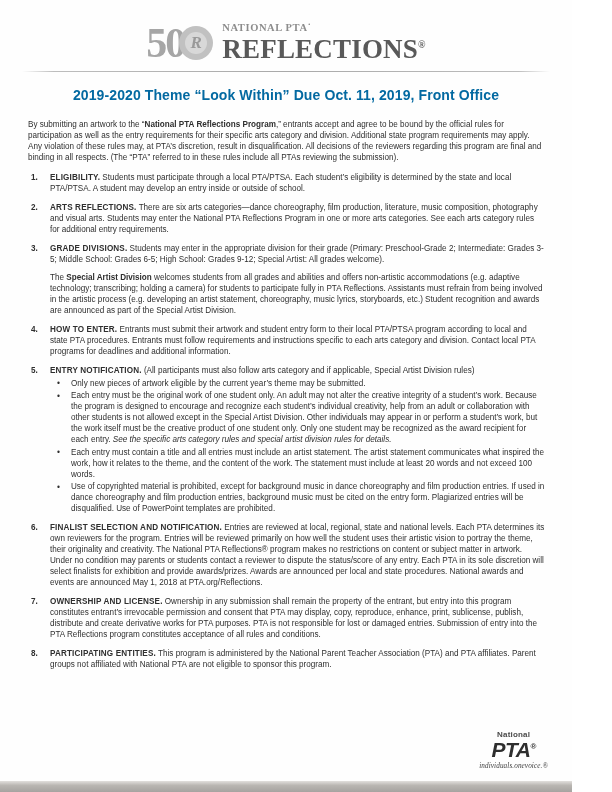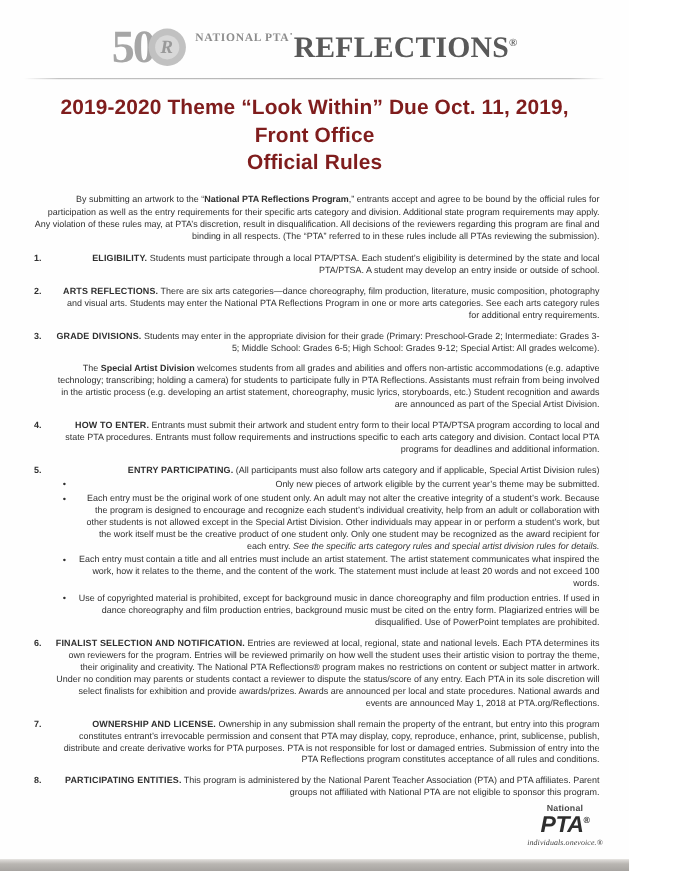--- a/index.html
+++ b/index.html
@@ -70,21 +70,21 @@
   .logo-50 .zero-medallion .mono {
     position: relative;
     font-family: "Liberation Serif", serif;
     font-style: italic;
     font-weight: 700;
     font-size: 17px;
     color: #8c8c8c;
   }
   .logo-words {
     display: flex;
-    flex-direction: row;
+    flex-direction: column;
     line-height: 1;
   }
   .logo-words .sup {
     font-family: "Liberation Serif", serif;
     font-size: 10.5px;
     font-weight: 700;
     letter-spacing: .6px;
     color: #7d7d7d;
     margin-bottom: 2px;
   }
@@ -100,34 +100,34 @@
     vertical-align: super;
   }
   .rule {
     height: 1px;
     margin: 7px 22px 0 22px;
     background: linear-gradient(to right, rgba(255,255,255,0) 0%, #bdbdbd 6%, #a9a9a9 50%, #bdbdbd 94%, rgba(255,255,255,0) 100%);
   }
   
   .doc-title {
     text-align: center;
-    font-size: 19px;
+    font-size: 14px;
     font-weight: 600;
-    color: #7f1d1d;
+    color: #0369a1;
     line-height: 1.32;
     margin: 14px 52px 0 52px;
     letter-spacing: .1px;
   }
   
   .content {
     margin: 16px 27px 0 28px;
     font-size: 8.15px;
     line-height: 1.345;
     color: #2f2f2f;
-    text-align: right;
+    text-align: left;
   }
   .intro {
     margin-bottom: 9px;
   }
   .intro b { font-weight: 700; }
   ol.rules {
     list-style: none;
     margin: 0;
     padding: 0;
   }
@@ -229,21 +229,20 @@
       <div class="logo-words">
         <span class="sup">NATIONAL PTA˙</span>
         <span class="main"><span>REFLECTIONS</span><sup>®</sup></span>
       </div>
     </div>
   </div>
   <div class="rule"></div>
 
   <div class="doc-title">
     <div>2019-2020 Theme “Look Within” Due Oct. 11, 2019, Front Office</div>
-    <div>Official Rules</div>
   </div>
 
   <div class="content">
 
     <p class="intro"><span>By submitting an artwork to the “</span><b>National PTA Reflections Program</b><span>,” entrants accept and agree to be bound by the official rules for participation as well as the entry requirements for their specific arts category and division. Additional state program requirements may apply. Any violation of these rules may, at PTA’s discretion, result in disqualification. All decisions of the reviewers regarding this program are final and binding in all respects. (The “PTA” referred to in these rules include all PTAs reviewing the submission).</span></p>
 
     <ol class="rules">
 
       <li>
         <span class="num">1.</span>
@@ -261,21 +260,21 @@
         <div class="sub-para"><span>The </span><b>Special Artist Division</b><span> welcomes students from all grades and abilities and offers non-artistic accommodations (e.g. adaptive technology; transcribing; holding a camera) for students to participate fully in PTA Reflections. Assistants must refrain from being involved in the artistic process (e.g. developing an artist statement, choreography, music lyrics, storyboards, etc.) Student recognition and awards are announced as part of the Special Artist Division.</span></div>
       </li>
 
       <li>
         <span class="num">4.</span>
         <span class="lead">HOW TO ENTER.</span><span> Entrants must submit their artwork and student entry form to their local PTA/PTSA program according to local and state PTA procedures. Entrants must follow requirements and instructions specific to each arts category and division. Contact local PTA programs for deadlines and additional information.</span>
       </li>
 
       <li>
         <span class="num">5.</span>
-        <span class="lead">ENTRY PARTICIPATING.</span><span> (All participants must also follow arts category and if applicable, Special Artist Division rules)</span>
+        <span class="lead">ENTRY NOTIFICATION.</span><span> (All participants must also follow arts category and if applicable, Special Artist Division rules)</span>
         <ul class="bullets">
           <li><span>Only new pieces of artwork eligible by the current year’s theme may be submitted.</span></li>
           <li><span>Each entry must be the original work of one student only.  An adult may not alter the creative integrity of a student’s work. Because the program is designed to encourage and recognize each student’s individual creativity, help from an adult or collaboration with other students is not allowed except in the Special Artist Division. Other individuals may appear in or perform a student’s work, but the work itself must be the creative product of one student only. Only one student may be recognized as the award recipient for each entry. </span><em>See the specific arts category rules and special artist division rules for details.</em></li>
           <li><span>Each entry must contain a title and all entries must include an artist statement. The artist statement communicates what inspired the work, how it relates to the theme, and the content of the work. The statement must include at least 20 words and not exceed 100 words.</span></li>
           <li><span>Use of copyrighted material is prohibited, except for background music in dance choreography and film production entries. If used in dance choreography and film production entries, background music must be cited on the entry form. Plagiarized entries will be disqualified. Use of PowerPoint templates are prohibited.</span></li>
         </ul>
       </li>
 
       <li>
         <span class="num">6.</span>

